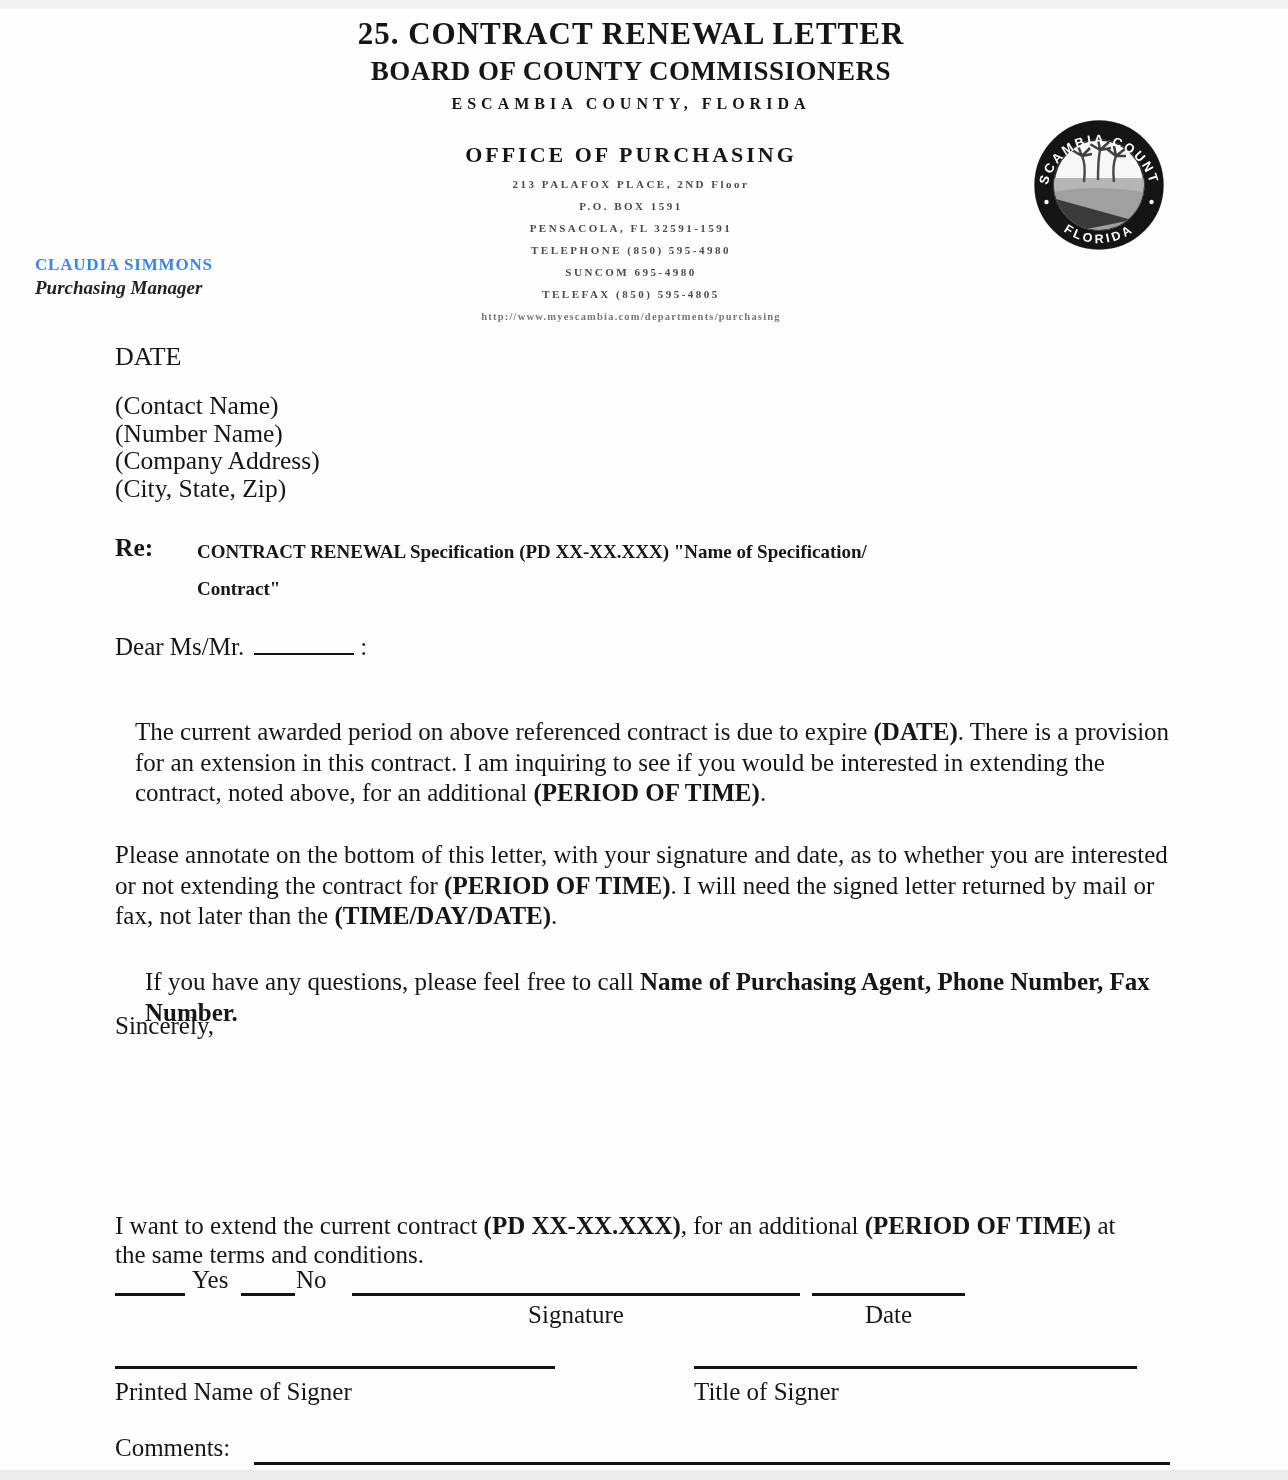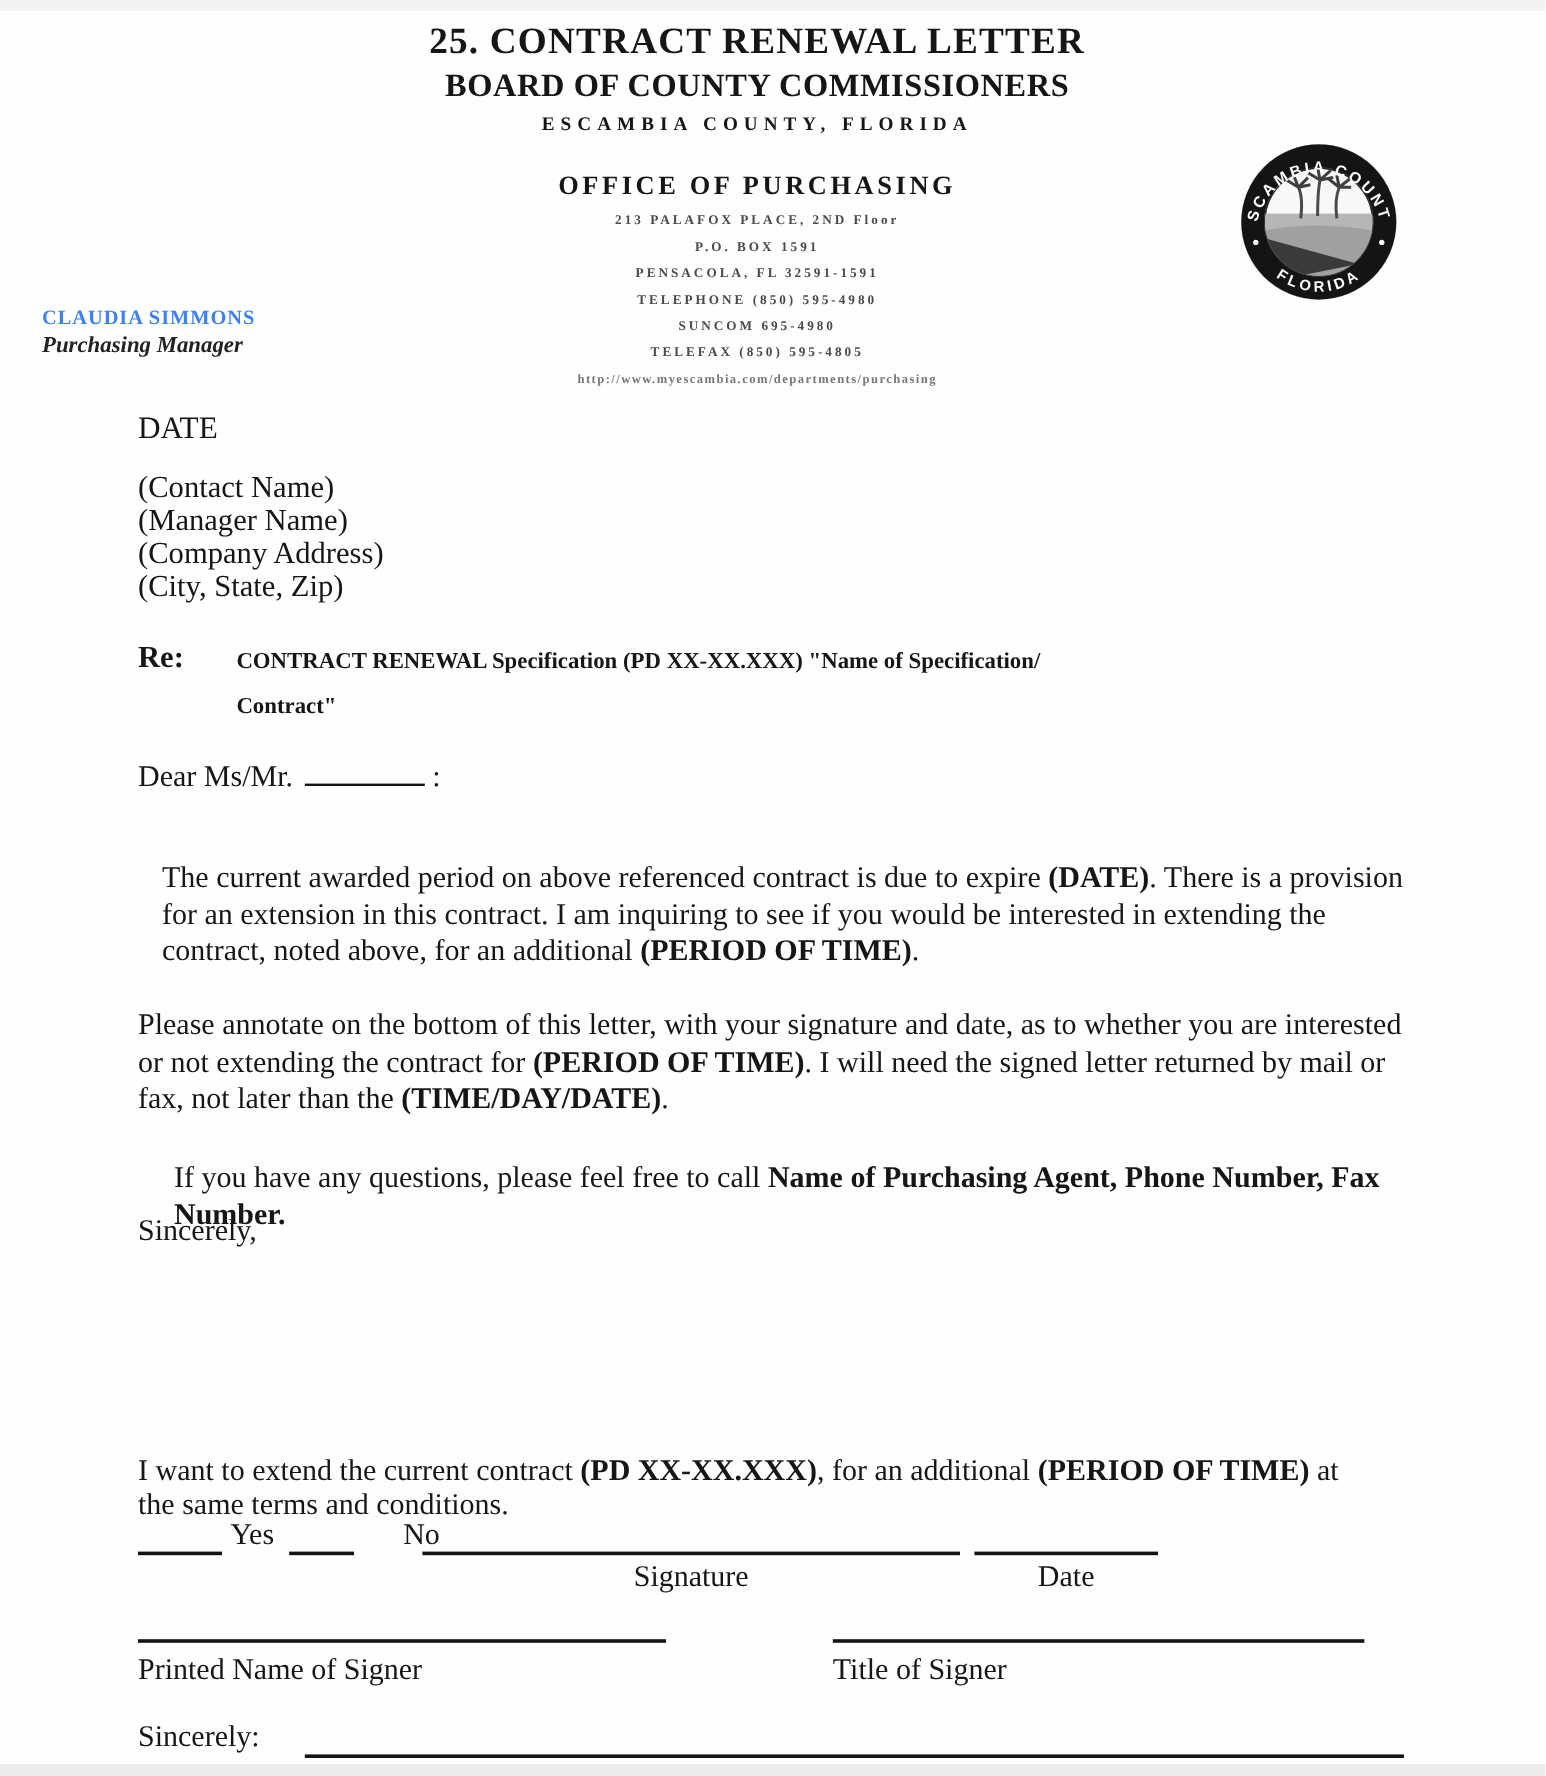--- a/index.html
+++ b/index.html
@@ -120,21 +120,21 @@
       <textPath href="#arcBot" startOffset="50%" text-anchor="middle">FLORIDA</textPath>
     </text>
     <circle cx="14.5" cy="84" r="2.2" fill="#ffffff"></circle>
     <circle cx="119.5" cy="84" r="2.2" fill="#ffffff"></circle>
   </svg>
 
   <div class="abs date-ph">DATE</div>
 
   <div class="abs recipient-block">
     <div>(Contact Name)</div>
-    <div>(Manager Name)</div>
+    <div>(Number Name)</div>
     <div>(Company Address)</div>
     <div>(City, State, Zip)</div>
   </div>
 
   <div class="abs re-row">
     <div class="re-label">Re:</div>
     <div class="re-subject">
       <div>CONTRACT RENEWAL Specification (PD XX-XX.XXX) "Name of Specification/</div>
       <div>Contract"</div>
     </div>
@@ -151,28 +151,28 @@
   <p class="abs body-text para p-questions"><span>If you have any questions, please feel free to call </span><b>Name of Purchasing Agent, Phone Number, Fax Number.</b></p>
 
   <div class="abs closing">Sincerely,</div>
 
 
   <p class="abs body-text p-extend" style="line-height:29px;"><span>I want to extend the current contract </span><b>(PD XX-XX.XXX)</b><span>, for an additional </span><b>(PERIOD OF TIME)</b><span> at the same terms and conditions.</span></p>
 
   <div class="rule" style="left:115px;top:1293px;width:70px;"></div>
   <div class="cap" style="left:192px;top:1266px;">Yes</div>
   <div class="rule" style="left:241px;top:1293px;width:54px;"></div>
-  <div class="cap" style="left:296px;top:1266px;margin-left:40px;">No</div>
+  <div class="cap" style="left:296px;top:1266px;">No</div>
   <div class="rule" style="left:352px;top:1293px;width:448px;"></div>
   <div class="rule" style="left:812px;top:1293px;width:153px;"></div>
   <div class="cap cap-centered" style="left:352px;top:1301px;width:448px;">Signature</div>
   <div class="cap cap-centered" style="left:812px;top:1301px;width:153px;">Date</div>
 
   <div class="rule" style="left:115px;top:1366px;width:440px;"></div>
   <div class="rule" style="left:694px;top:1366px;width:443px;"></div>
   <div class="cap" style="left:115px;top:1378px;">Printed Name of Signer</div>
   <div class="cap" style="left:694px;top:1378px;">Title of Signer</div>
 
-  <div class="cap" style="left:115px;top:1434px;">Sincerely:</div>
+  <div class="cap" style="left:115px;top:1434px;">Comments:</div>
   <div class="rule" style="left:254px;top:1462px;width:916px;"></div>
 
   <div class="scan-edge-bottom"></div>
 </div>
 
 </body></html>

